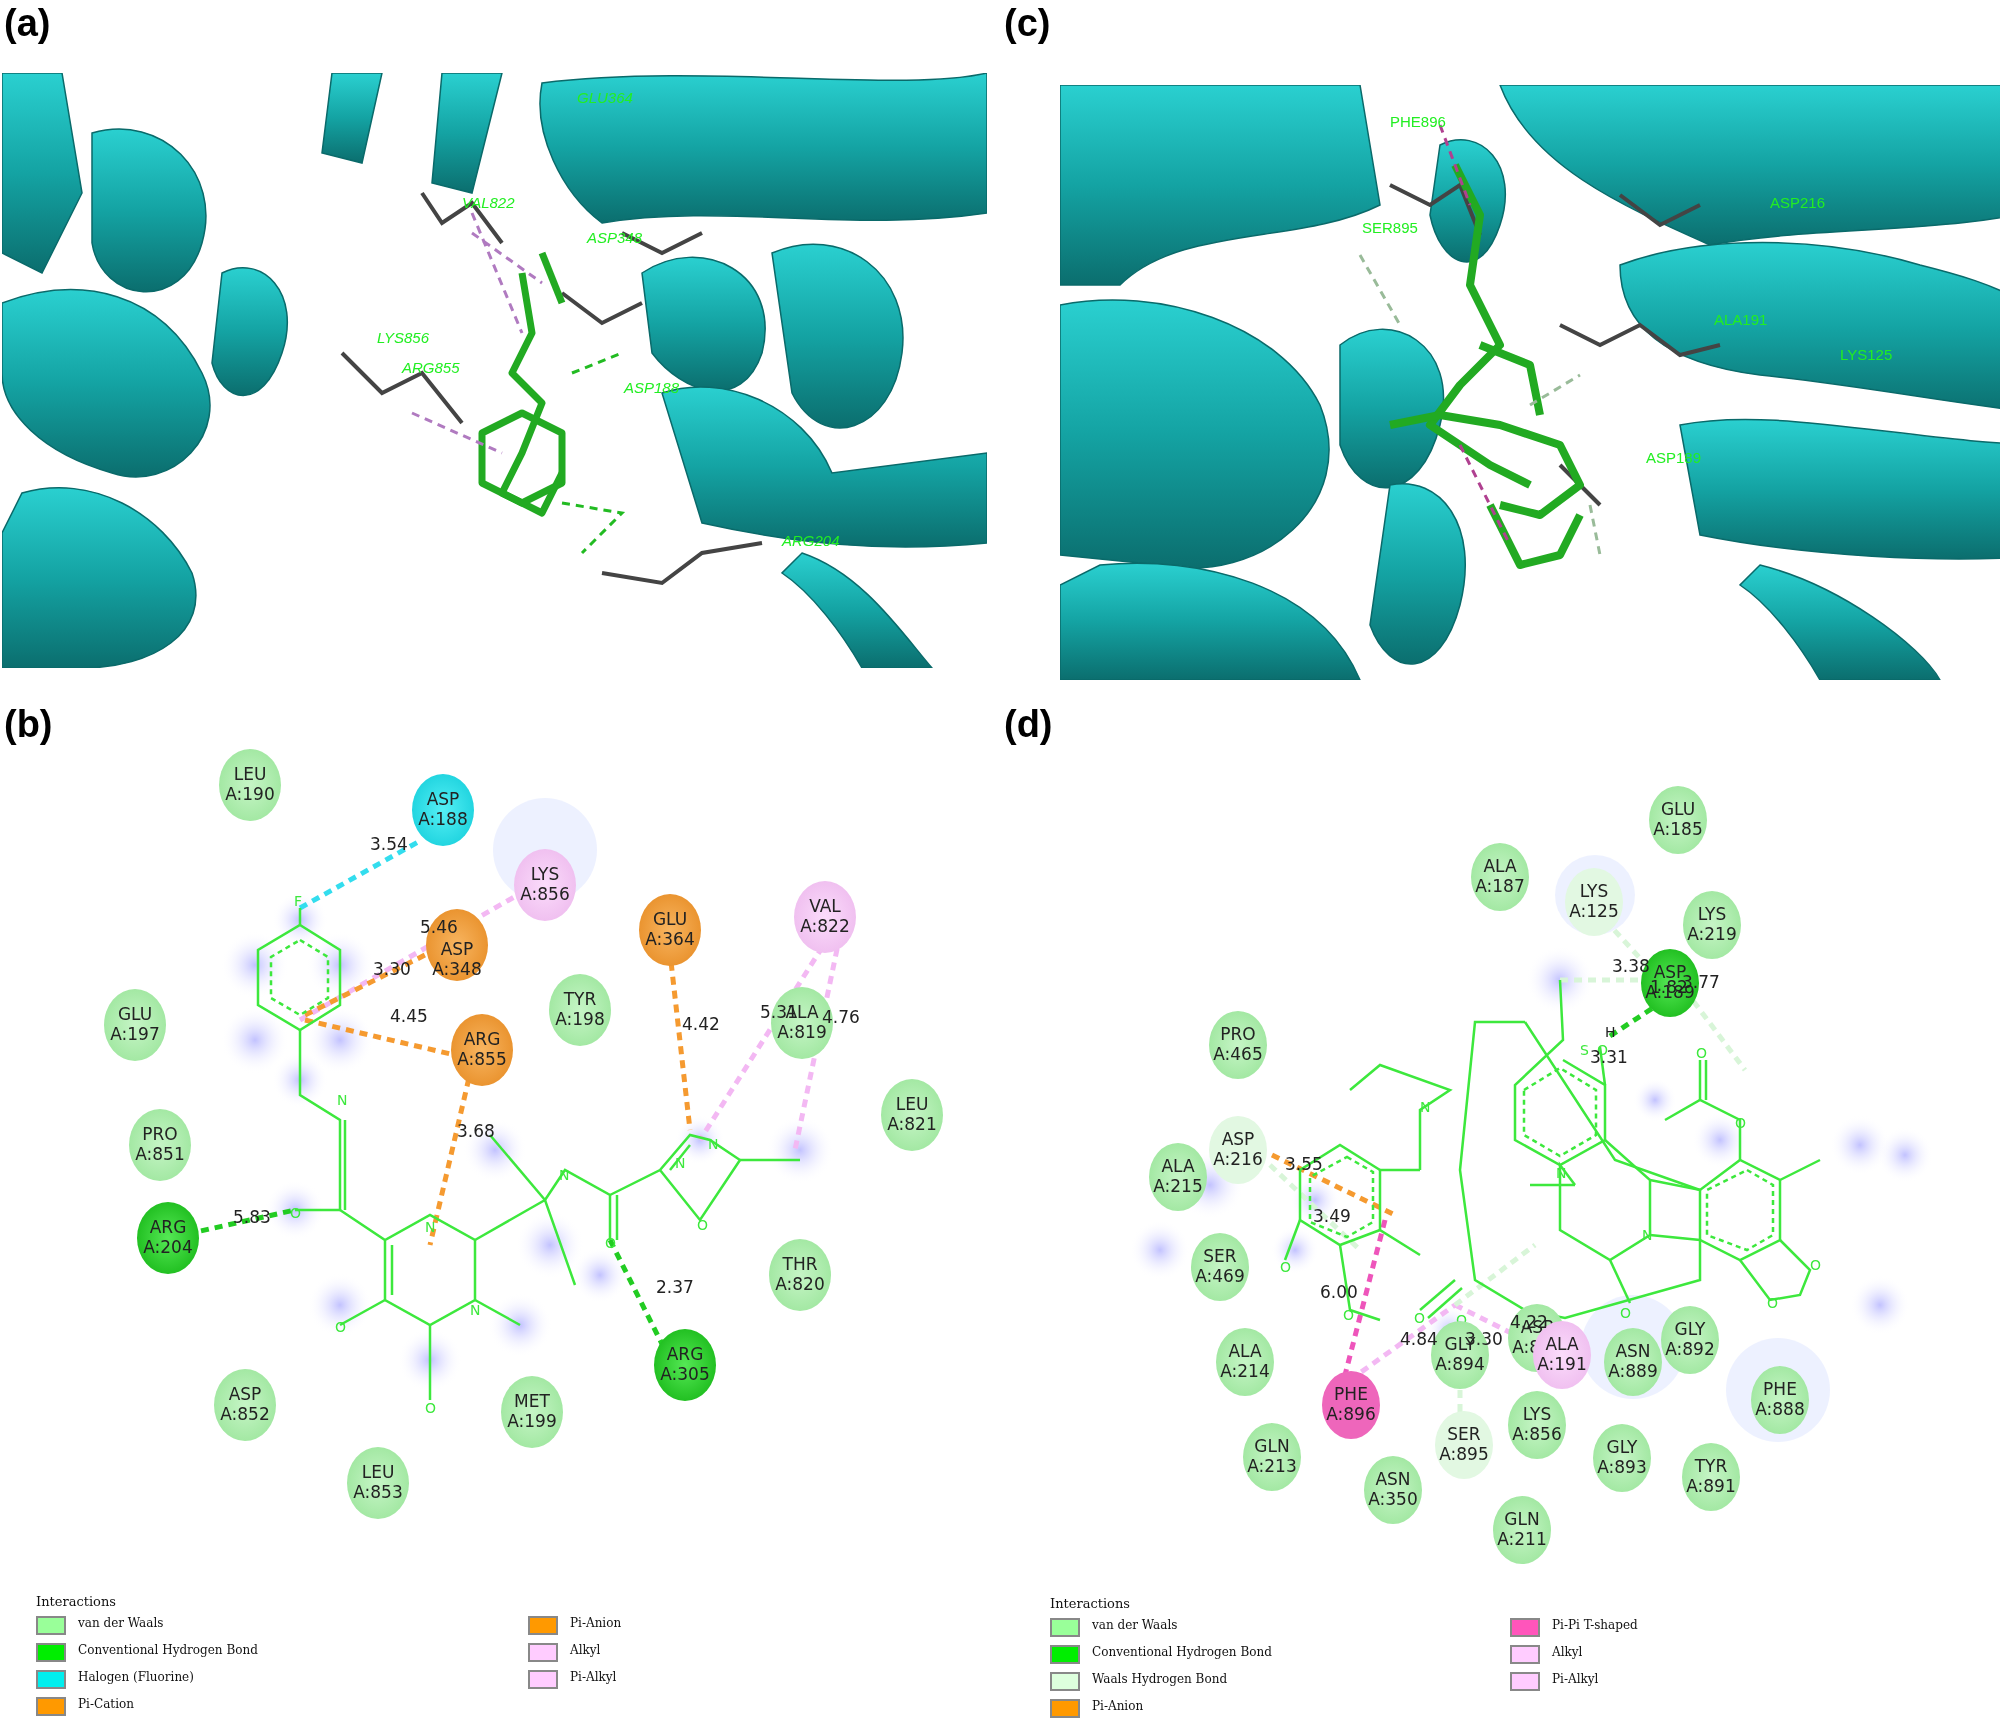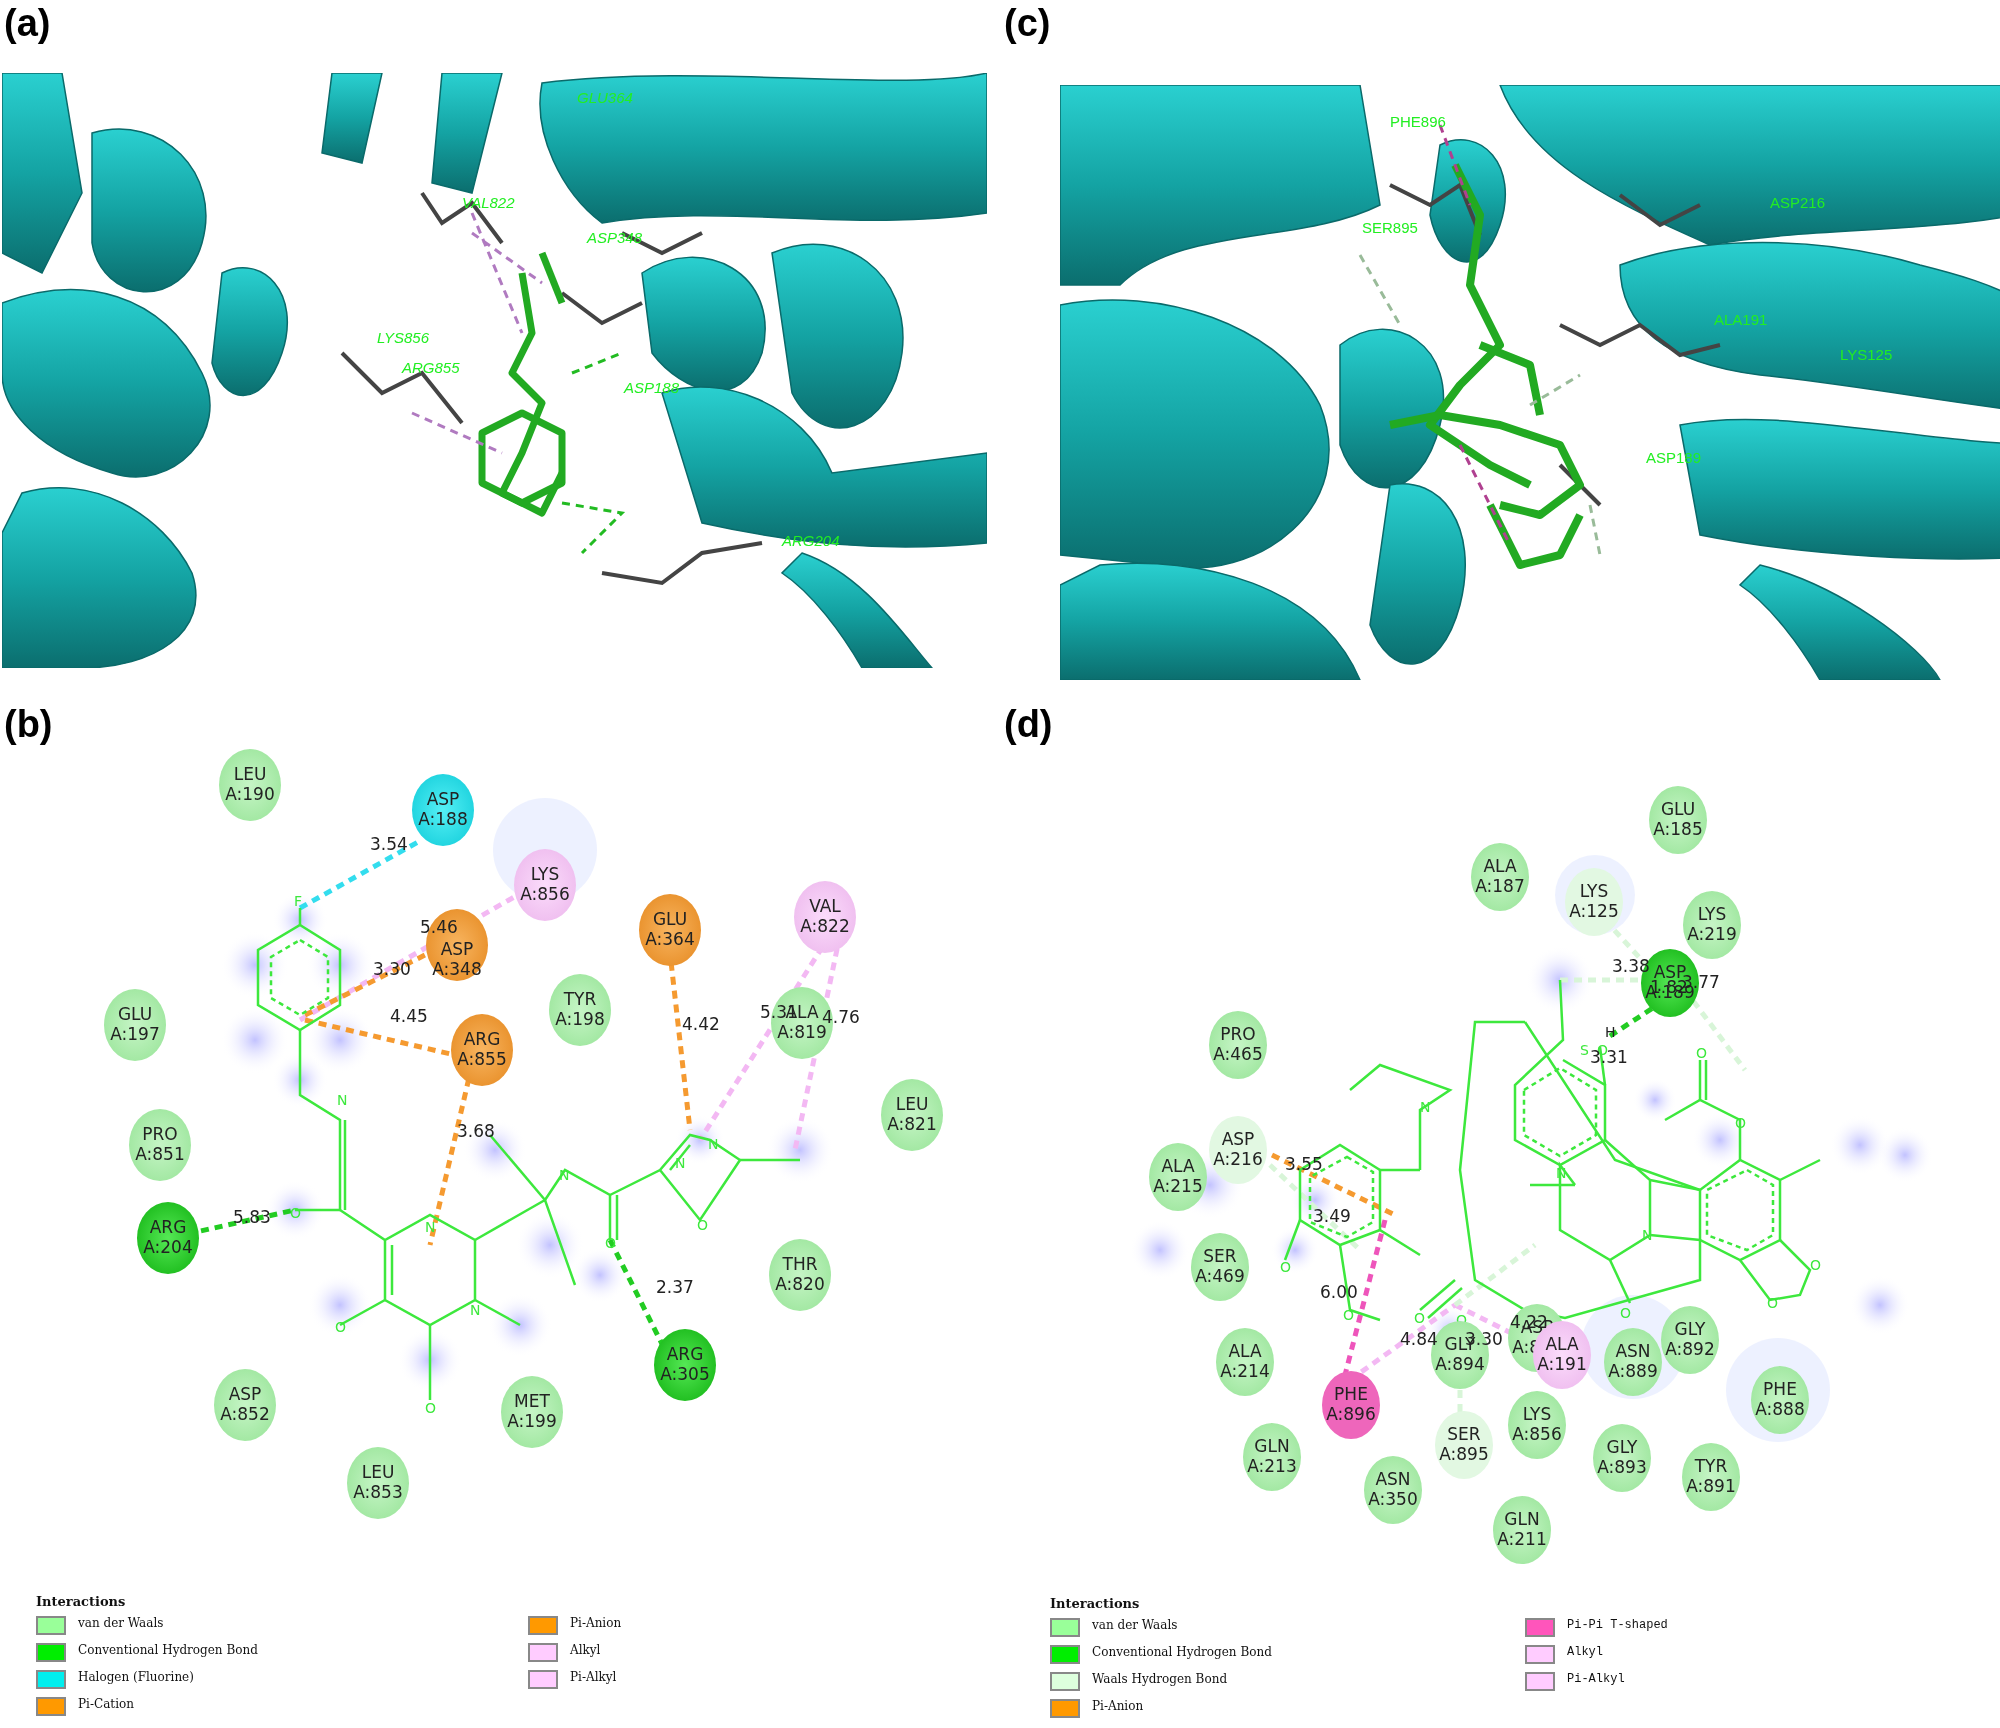--- a/index.html
+++ b/index.html
@@ -5,21 +5,21 @@
   html,body{margin:0;padding:0;background:#ffffff;}
   body{width:2000px;height:1728px;position:relative;overflow:hidden;font-family:"Liberation Sans",sans-serif;}
   .panel-label{position:absolute;font-family:"Liberation Sans",sans-serif;font-weight:bold;font-size:38px;color:#000;}
   .render{position:absolute;overflow:hidden;background:#ffffff;}
   .render svg{width:100%;height:100%;display:block;}
   .diagram{position:absolute;}
   .diagram svg{display:block;}
   .res-label{font-family:"DejaVu Sans",sans-serif;font-size:17px;fill:#222;text-anchor:middle;}
   .dist{font-family:"DejaVu Sans",sans-serif;font-size:17px;fill:#222;}
   .legend{position:absolute;font-family:"DejaVu Serif",serif;font-size:12px;color:#111;}
-  .legend-title{font-weight:bold;font-size:13px;margin-bottom:12px;}
+  .legend-title{font-weight:normal;font-size:13px;margin-bottom:12px;}
   .legend-col{position:absolute;top:22px;}
   .legend-item{display:flex;align-items:flex-start;height:27px;}
   .swatch{width:30px;height:19px;border:2px solid #888;box-sizing:border-box;margin-right:12px;}
   .res-label3d{font-family:"Liberation Sans",sans-serif;font-size:15px;fill:#22ee22;}
 </style>
 </head>
 <body>
 
 <div class="panel-label" style="left:4px;top:2px;">(a)</div>
 <div class="panel-label" style="left:1004px;top:2px;">(c)</div>
@@ -595,21 +595,21 @@
       </div>
     <div class="legend-item">
         <span class="swatch" style="background:#ddffdd"></span>
         <span>Waals Hydrogen Bond</span>
       </div>
     <div class="legend-item">
         <span class="swatch" style="background:#ff9900"></span>
         <span>Pi-Anion</span>
       </div>
   </div>
-  <div class="legend-col" style="left:475px;font-family:Liberation Mono, monospace;">
+  <div class="legend-col" style="left:460px;">
     <div class="legend-item">
         <span class="swatch" style="background:#ff55bb"></span>
         <span>Pi-Pi T-shaped</span>
       </div>
     <div class="legend-item">
         <span class="swatch" style="background:#ffccff"></span>
         <span>Alkyl</span>
       </div>
     <div class="legend-item">
         <span class="swatch" style="background:#ffccff"></span>

